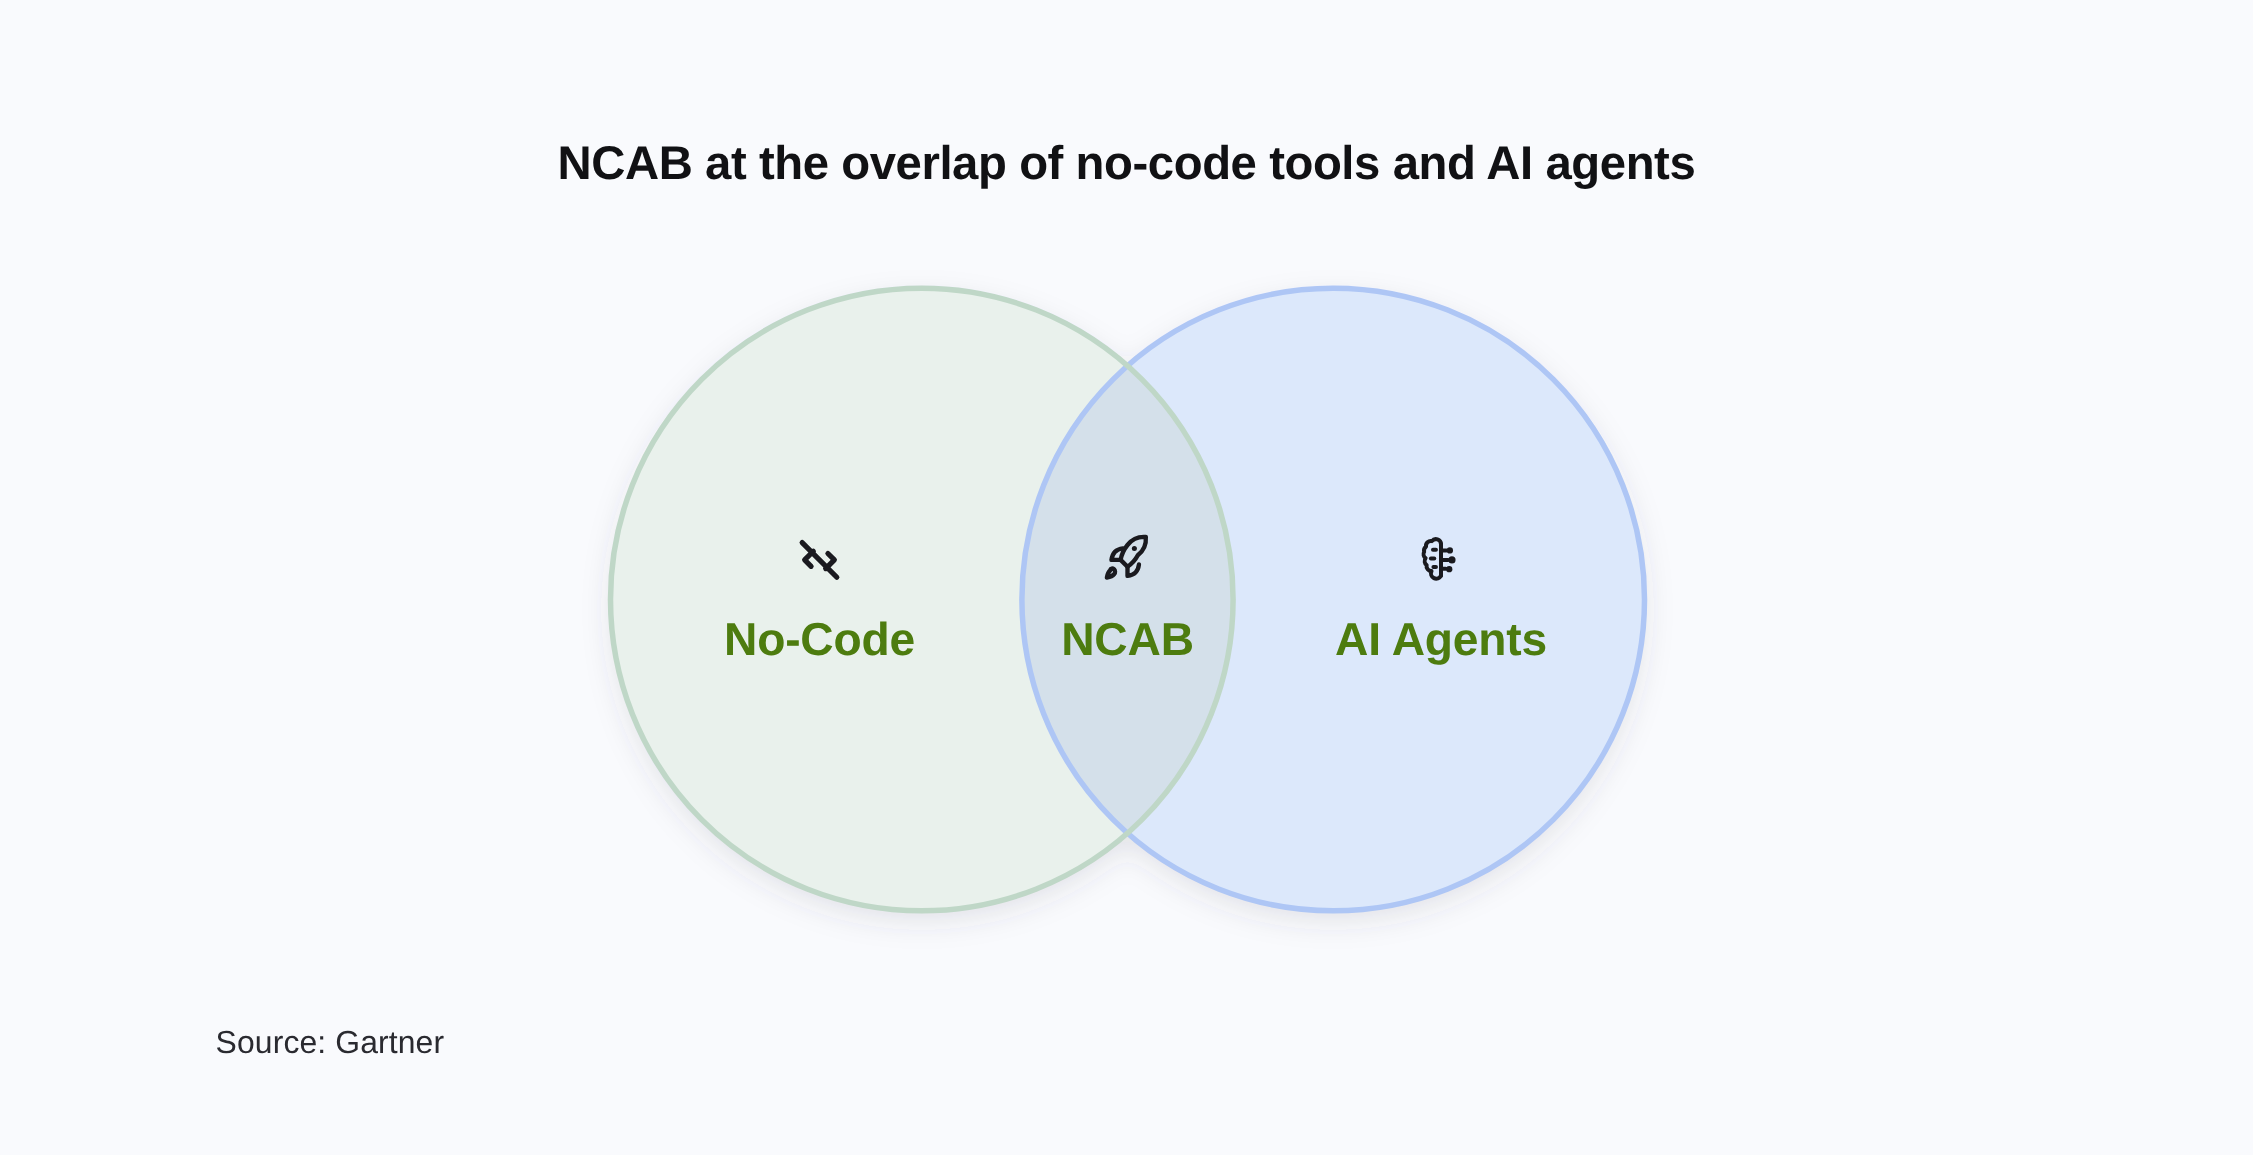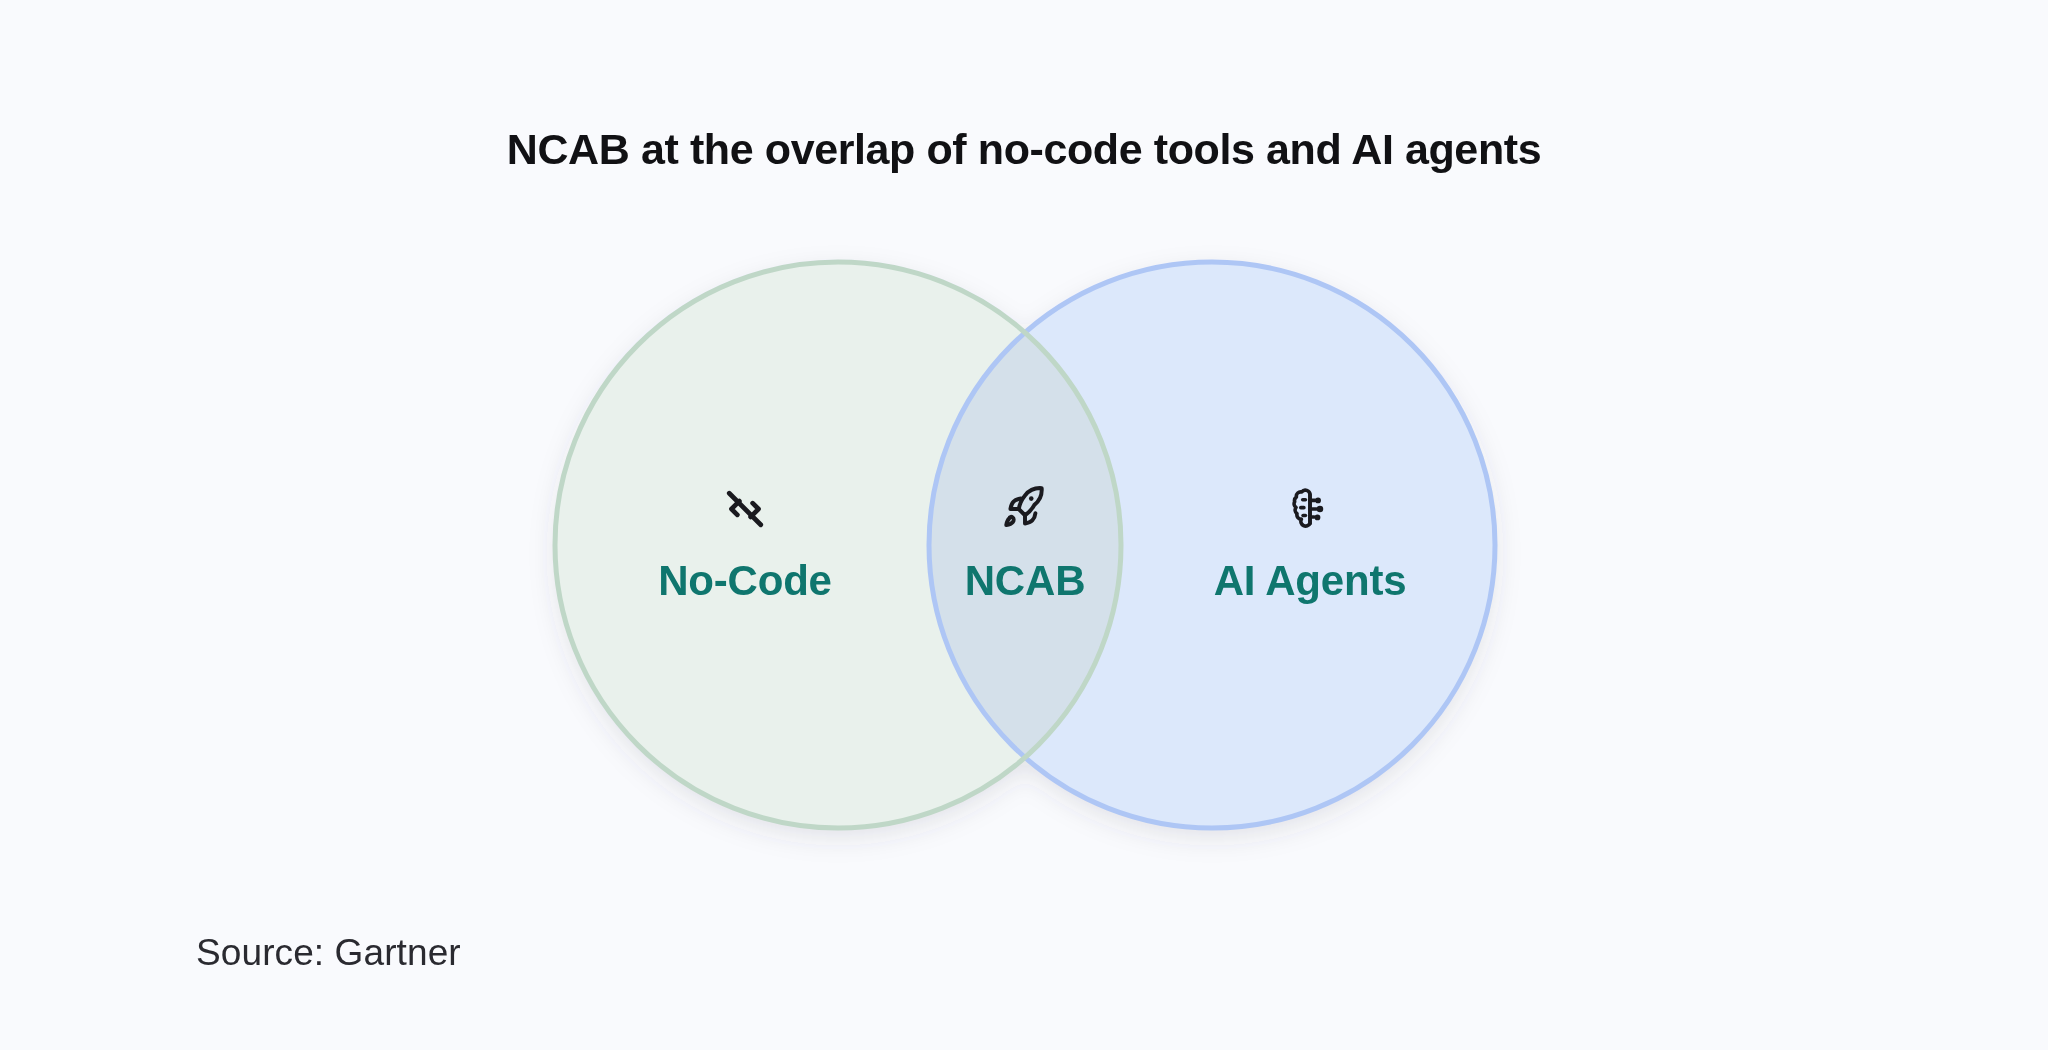--- a/index.html
+++ b/index.html
@@ -72,36 +72,36 @@
     justify-content: center;
   }
   .venn-group .venn-icon svg {
     display: block;
   }
   .venn-group .venn-label {
     margin-top: 22px;
     font-size: 42px;
     font-weight: 700;
     letter-spacing: -0.2px;
-    color: #0f766e;
+    color: #4d7c0f;
     line-height: 1;
     white-space: nowrap;
     font-family: "Liberation Sans", sans-serif;
   }
 
   #group-left   { left: 565px;  top: 480px; }
   #group-center { left: 845px;  top: 480px; }
   #group-right  { left: 1130px; top: 480px; }
 
   
   #source-note {
     position: absolute;
     left: 196px;
     top: 932px;
-    font-size: 37px;
+    font-size: 29px;
     font-weight: 400;
     color: #2a2a30;
     letter-spacing: 0.1px;
     font-family: "Liberation Sans", sans-serif;
     white-space: nowrap;
   }
 </style>
 </head>
 <body>
 

